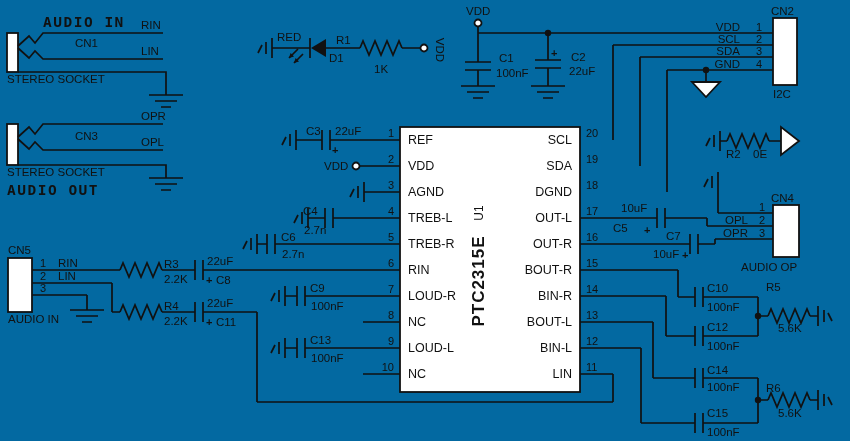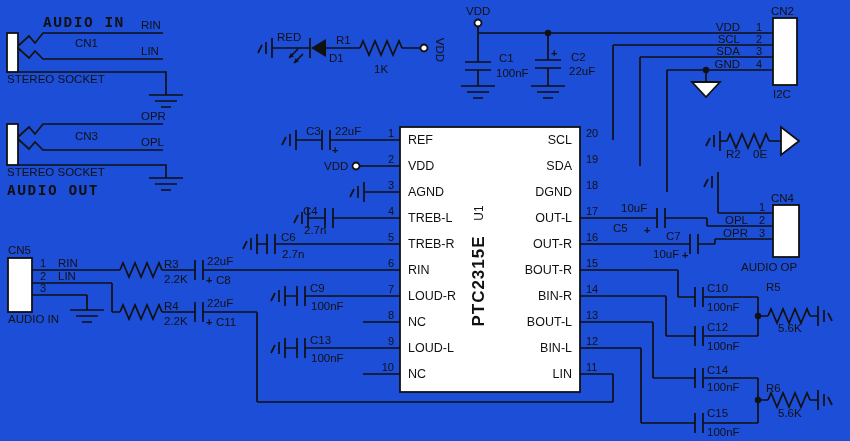--- a/index.html
+++ b/index.html
@@ -1,16 +1,16 @@
 <!DOCTYPE html>
 <html><head>
 <meta charset="utf-8">
 <style>
   html,body{margin:0;padding:0;background:#ffffff;}
-  .canvas{position:relative;width:850px;height:441px;background:#1d4ed8;overflow:hidden;}
+  .canvas{position:relative;width:850px;height:441px;background:#0369a1;overflow:hidden;}
   svg{display:block;}
   svg text{fill:#111;font-family:"Liberation Sans",sans-serif;font-size:11.5px;}
   .wire{stroke:#111;stroke-width:1.7;fill:none;}
   .sym{stroke:#111;stroke-width:1.7;fill:none;}
   .boxsym{stroke:#111;stroke-width:1.8;fill:#ffffff;}
   .filled{fill:#111;stroke:none;}
   .pin-name{font-size:12.5px;}
   .pin-num{font-size:11px;}
   .lbl{font-size:11.5px;}
   .plus{font-size:11px;font-weight:bold;}

